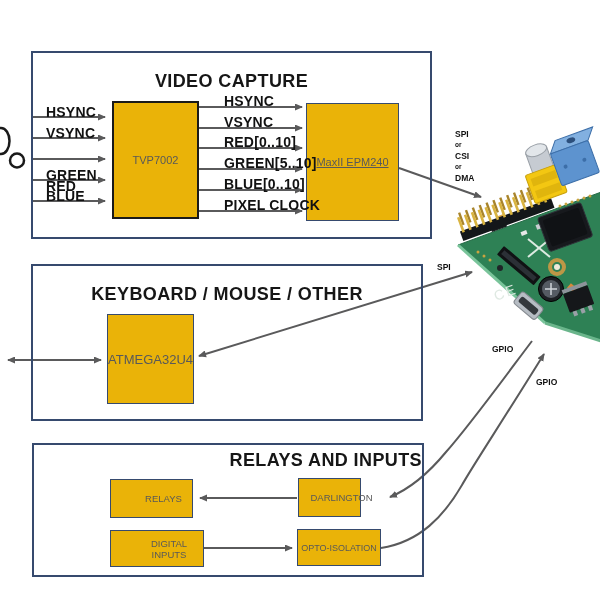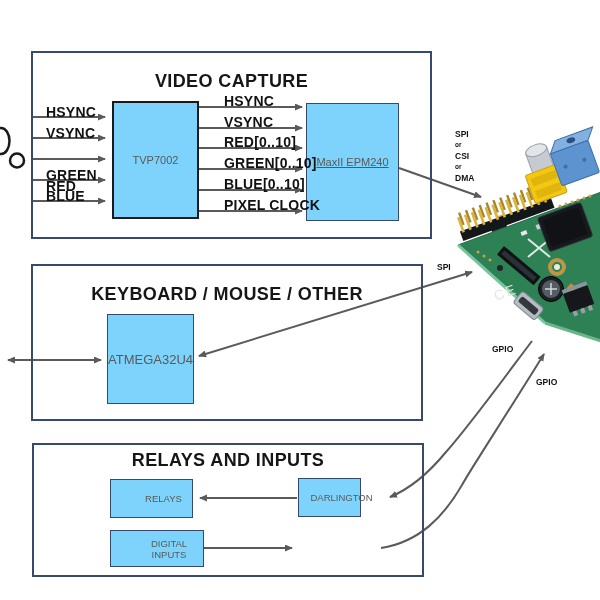--- a/index.html
+++ b/index.html
@@ -7,21 +7,21 @@
     position:relative;width:600px;height:600px;overflow:hidden;background:#ffffff;
     font-family:"Liberation Sans", sans-serif;
   }
   .layer{position:absolute;left:0;top:0;}
   .sec{position:absolute;box-sizing:border-box;border:2px solid #364a6e;background:transparent;}
   .sec-title{
     text-align:center;margin-top:18px;font-size:18px;font-weight:700;color:#161616;
     letter-spacing:0.4px;white-space:nowrap;
   }
   .chip{
-    position:absolute;box-sizing:border-box;border:1px solid #364a6e;background:#7dd3fc;
+    position:absolute;box-sizing:border-box;border:1px solid #364a6e;background:#eab308;
     display:flex;align-items:center;justify-content:center;color:#595959;text-align:center;
   }
   .chip.dark{border-color:#1a1a1a;border-width:2px;}
   .sig{
     position:absolute;font-size:14px;font-weight:700;color:#111;letter-spacing:0.2px;
     white-space:nowrap;
   }
   .buslab{position:absolute;font-size:8.5px;font-weight:700;color:#111;white-space:nowrap;}
   .busstack{position:absolute;display:flex;flex-direction:column;gap:2px;}
   .busstack span{font-size:8.5px;font-weight:700;color:#111;line-height:10px;}
@@ -203,49 +203,52 @@
 
   <div class="sig" style="left:46px;top:104px;">HSYNC</div>
   <div class="sig" style="left:46px;top:125px;">VSYNC</div>
   <div class="sig" style="left:46px;top:146px;margin-top:32px;">RED</div>
   <div class="sig" style="left:46px;top:167px;">GREEN</div>
   <div class="sig" style="left:46px;top:188px;">BLUE</div>
 
   <div class="sig" style="left:224px;top:93px;">HSYNC</div>
   <div class="sig" style="left:224px;top:114px;">VSYNC</div>
   <div class="sig" style="left:224px;top:134px;">RED[0..10]</div>
-  <div class="sig" style="left:224px;top:155px;">GREEN[0..10]</div>
+  <div class="sig" style="left:224px;top:155px;">GREEN[5..10]</div>
   <div class="sig" style="left:224px;top:176px;">BLUE[0..10]</div>
   <div class="sig" style="left:224px;top:197px;">PIXEL CLOCK</div>
 
   <div class="busstack" style="left:455px;top:129px;">
     <span>SPI</span>
     <span class="small">or</span>
     <span>CSI</span>
     <span class="small">or</span>
     <span>DMA</span>
   </div>
 
   <div class="sec" style="left:31px;top:264px;width:392px;height:157px;">
     <div class="sec-title">KEYBOARD / MOUSE / OTHER</div>
   </div>
   <div class="chip fs105" style="left:107px;top:314px;width:87px;height:90px;">
     <span>ATMEGA32U4</span>
   </div>
   <div class="buslab" style="left:437px;top:262px;">SPI</div>
 
   <div class="sec" style="left:32px;top:443px;width:392px;height:134px;">
-    <div class="sec-title" style="margin-top:5px;">RELAYS AND INPUTS</div>
+    <div class="sec-title" style="margin-top:5px;text-align:right;">RELAYS AND INPUTS</div>
   </div>
   <div class="chip fs95" style="left:110px;top:479px;width:83px;height:39px;">
     <span>RELAYS</span>
   </div>
   <div class="chip fs95" style="left:110px;top:530px;width:94px;height:37px;">
     <span>DIGITAL INPUTS</span>
   </div>
   <div class="chip fs95" style="left:298px;top:478px;width:63px;height:39px;">
     <span>DARLINGTON</span>
   </div>
+  <div class="chip fs9" style="left:297px;top:529px;width:84px;height:37px;">
+    <span>OPTO-ISOLATION</span>
+  </div>
 
   <div class="buslab" style="left:492px;top:344px;">GPIO</div>
   <div class="buslab" style="left:536px;top:377px;">GPIO</div>
 
 </div>
 
 </body></html>

